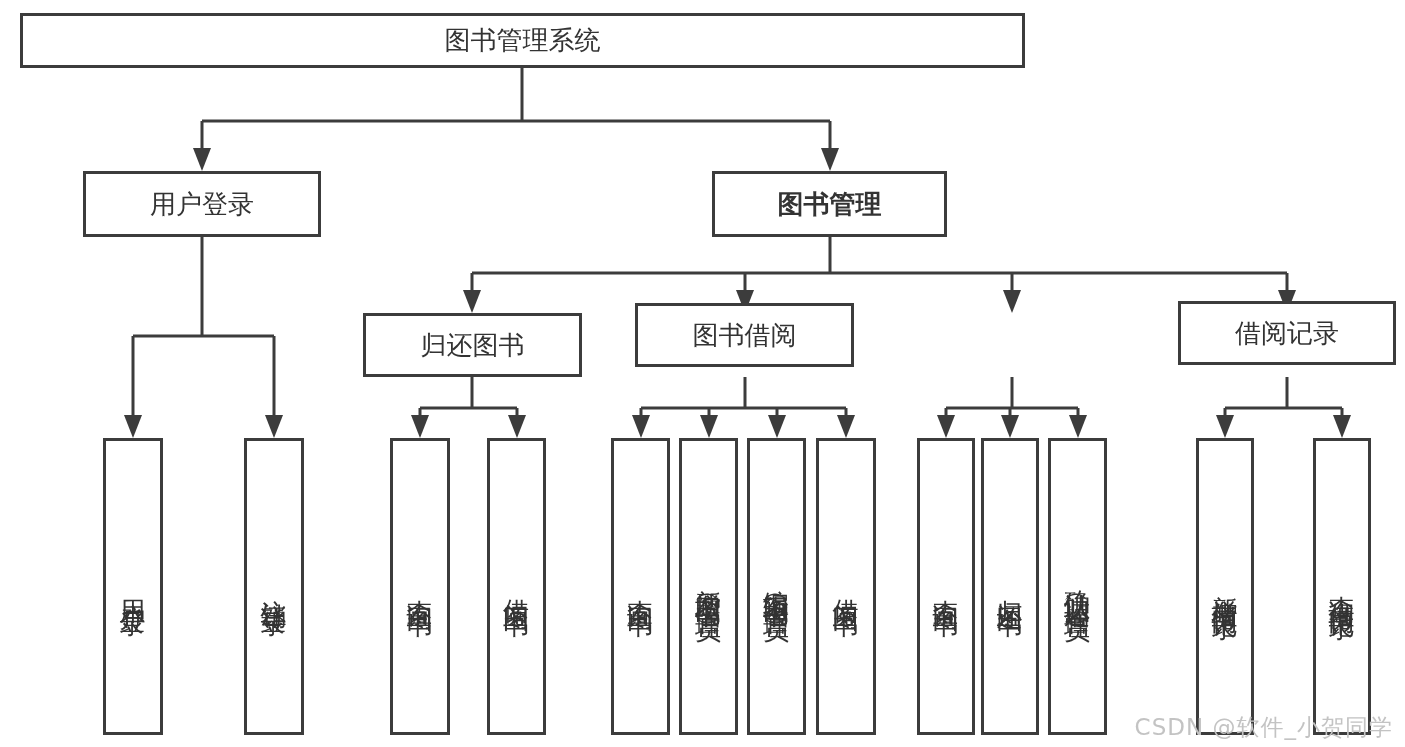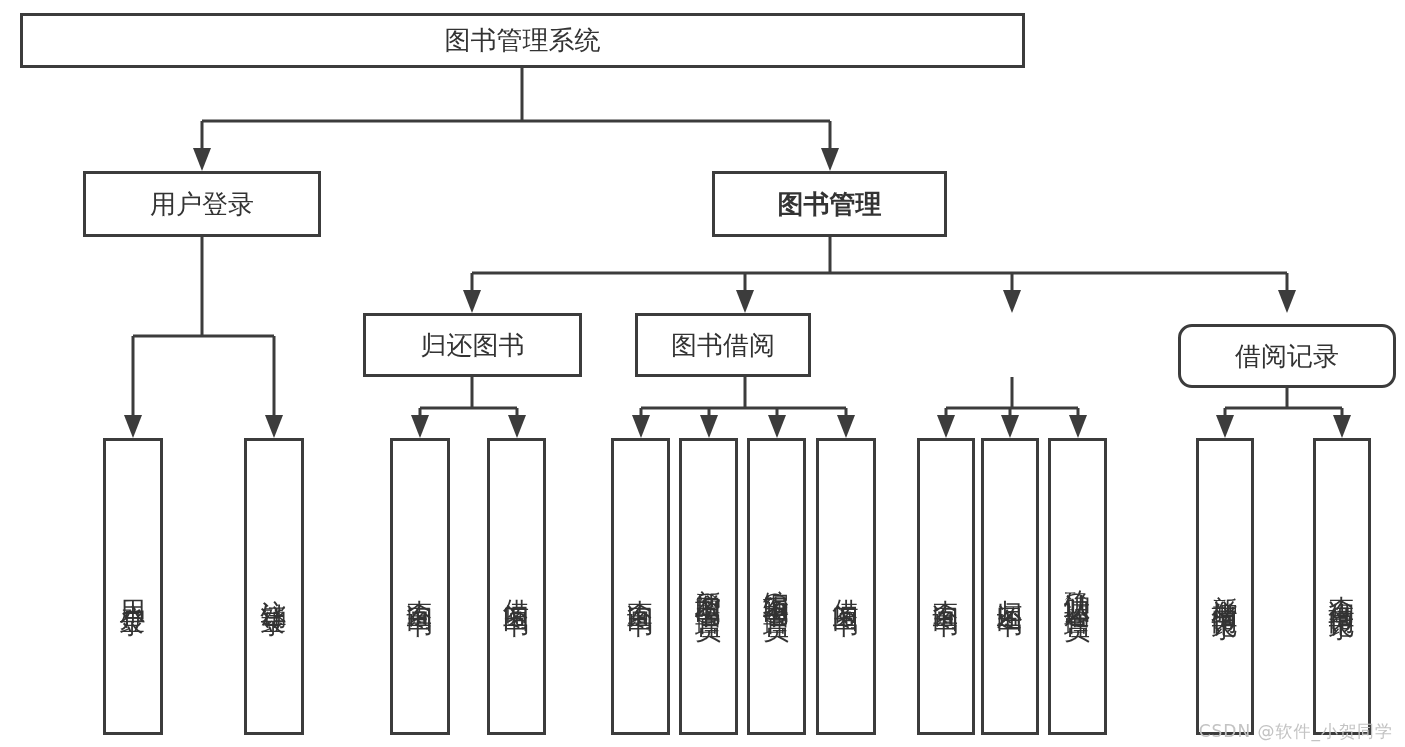--- a/index.html
+++ b/index.html
@@ -23,21 +23,21 @@
     z-index:2;
     text-align:center;
   }
   .hbox{font-size:26px;white-space:nowrap;}
   .vbox{
     writing-mode:vertical-rl;text-orientation:mixed;
     font-size:26px;letter-spacing:4px;line-height:1;white-space:nowrap;
   }
   .watermark{
     position:absolute;right:12px;bottom:4px;z-index:5;
-    font-size:17px;color:var(--watermark);letter-spacing:1px;white-space:nowrap;
+    font-size:23px;color:var(--watermark);letter-spacing:1px;white-space:nowrap;
   }
 </style>
 </head>
 <body>
 
 <div class="canvas">
 
   <svg class="wires" width="1405" height="747" viewBox="0 0 1405 747">
     <path d="
       M522 68 V121
@@ -101,24 +101,24 @@
   <div class="box hbox" style="left:83px;top:171px;width:238px;height:66px;">
     <span>用户登录</span>
   </div>
   <div class="box hbox" style="left:712px;top:171px;width:235px;height:66px;font-weight:bold;">
     <span>图书管理</span>
   </div>
 
   <div class="box hbox" style="left:363px;top:313px;width:219px;height:64px;">
     <span>归还图书</span>
   </div>
-  <div class="box hbox" style="left:635px;top:313px;width:176px;height:64px;">
+  <div class="box hbox" style="left:635px;top:303px;width:219px;height:64px;">
     <span>图书借阅</span>
   </div>
-  <div class="box hbox" style="left:1178px;top:324px;width:218px;height:64px;border-radius:14px;">
+  <div class="box hbox" style="left:1178px;top:301px;width:218px;height:64px;">
     <span>借阅记录</span>
   </div>
 
   <div class="box vbox" style="left:103px;top:438px;width:60px;height:297px;">
     <span>用户登录</span>
   </div>
   <div class="box vbox" style="left:244px;top:438px;width:60px;height:297px;">
     <span>注销登录</span>
   </div>
 

